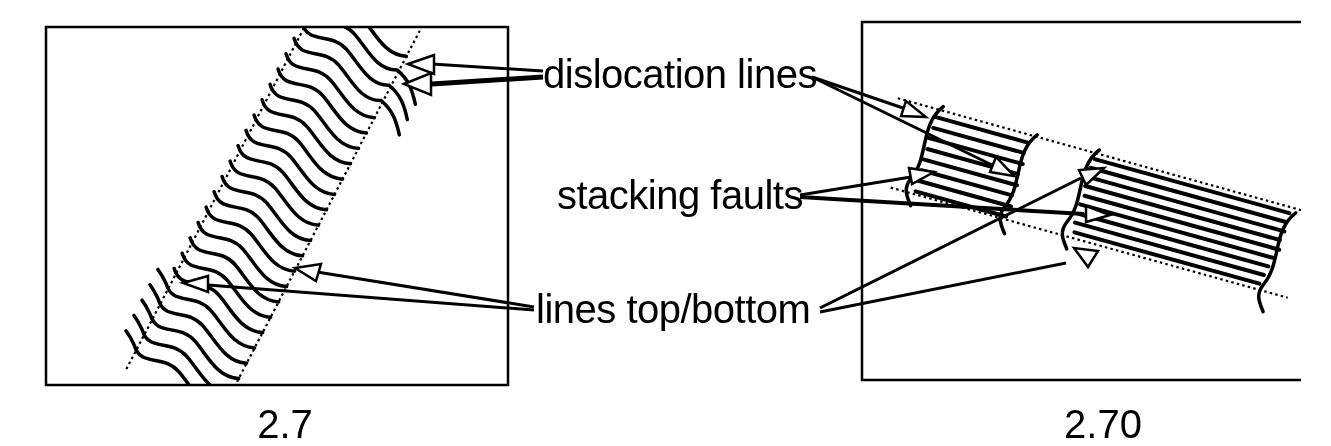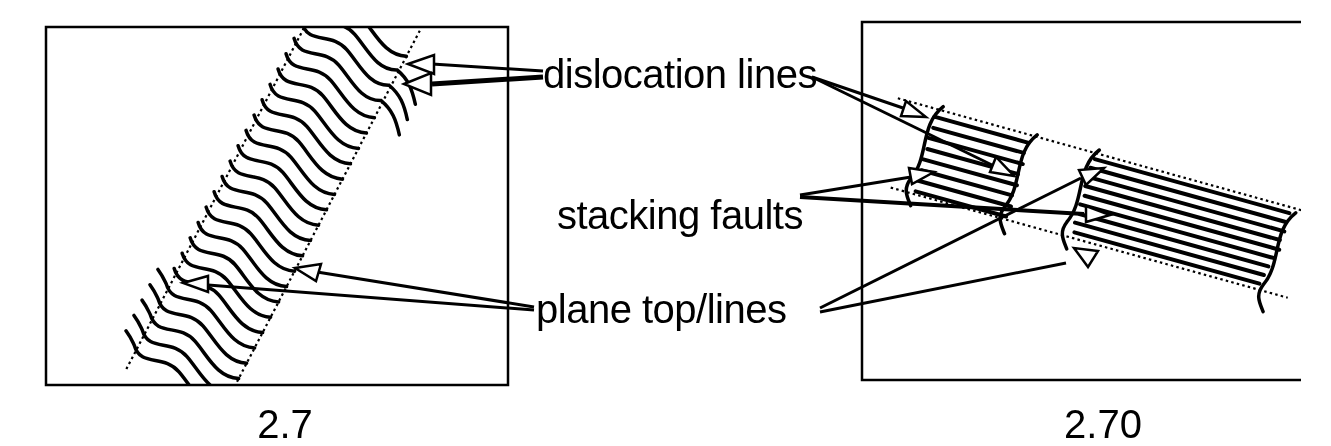--- a/index.html
+++ b/index.html
@@ -149,18 +149,18 @@
     <polygon points="926,117 901,116 906,101"></polygon>
     <polygon points="1014,176 990,172 996,157"></polygon>
     <polygon points="934,172 912,184 909,168"></polygon>
     <polygon points="1110,215 1086,222 1086,206"></polygon>
     <polygon points="1104,168 1086,185 1079,170"></polygon>
     <polygon points="1088,267 1074,248 1098,251"></polygon>
   </g>
 </svg>
 
   <div class="lbl" style="left:543px;top:52px;">dislocation lines</div>
-  <div class="lbl" style="left:557px;top:173px;margin-top:20px;">stacking faults</div>
-  <div class="lbl" style="left:536px;top:287px;">plane top/lines</div>
+  <div class="lbl" style="left:557px;top:173px;">stacking faults</div>
+  <div class="lbl" style="left:536px;top:287px;">lines top/bottom</div>
 
   <div class="cap" style="left:185px;top:402px;">2.7</div>
   <div class="cap" style="left:1003px;top:402px;">2.70</div>
 </div>
 
 </body></html>

